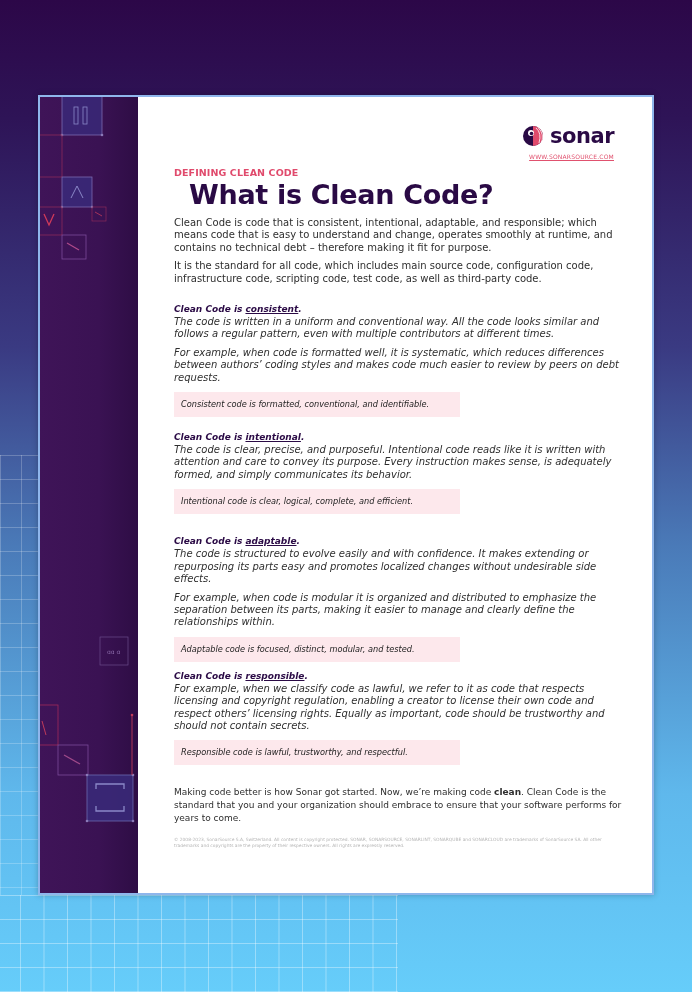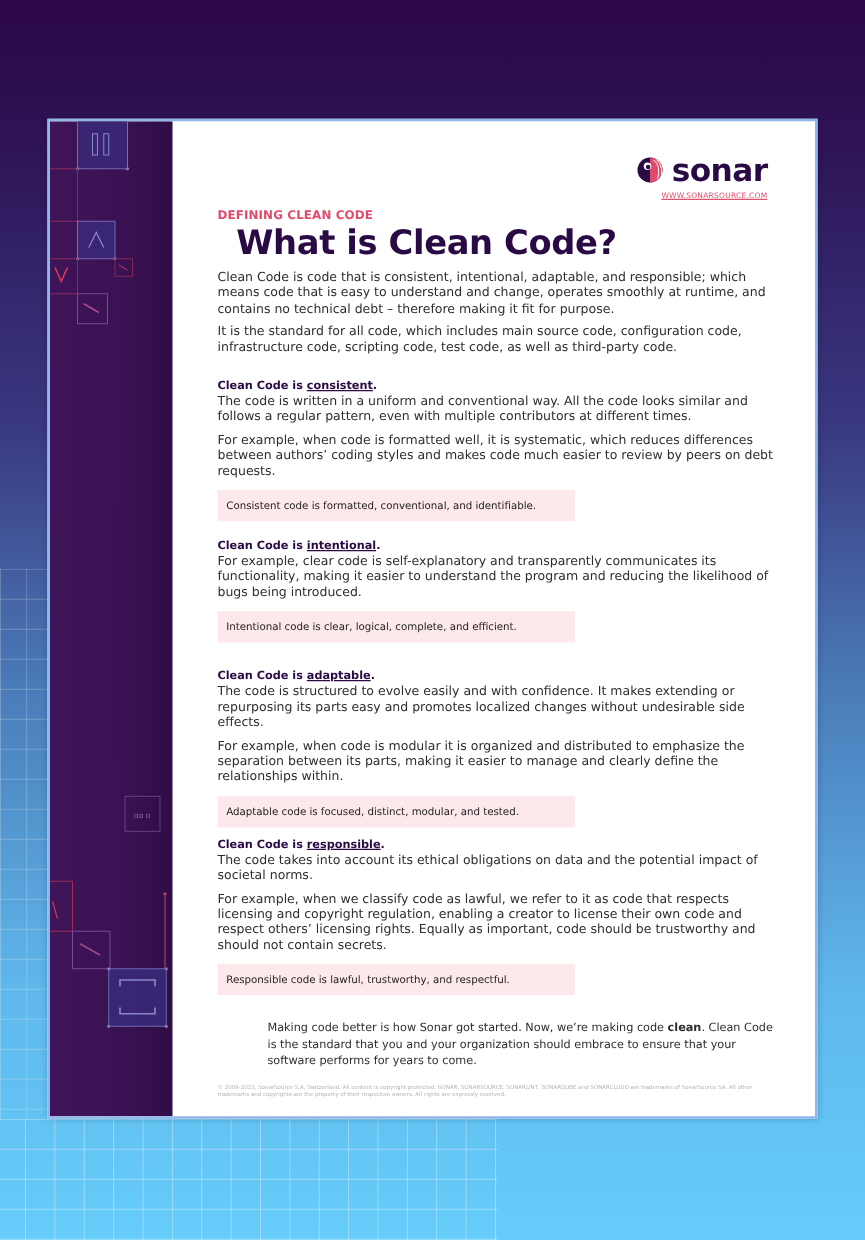--- a/index.html
+++ b/index.html
@@ -39,49 +39,49 @@
     .content {
       position: absolute; left: 134px; top: 0; width: 452px;
       color: #2b2b2b;
     }
     .logo {
       position: absolute; right: 38px; top: 26px; text-align: right;
     }
     .logo-row { display: flex; align-items: center; justify-content: flex-end; gap: 3px; }
     .logo-word {
       font-family: "DejaVu Sans", sans-serif; font-weight: bold;
-      font-size: 25px; color: #2a0a45; letter-spacing: -0.5px; line-height: 1;
+      font-size: 21px; color: #2a0a45; letter-spacing: -0.5px; line-height: 1;
     }
     .logo-url {
       font-size: 6px; color: #e0516e; text-decoration: underline;
       margin-top: 4px; letter-spacing: 0.2px;
     }
     .eyebrow {
       position: absolute; top: 70px; left: 0;
       font-size: 9.5px; font-weight: bold; color: #e04a6c; letter-spacing: 0.1px;
     }
     .title {
       position: absolute; top: 82px; left: 15px;
       font-size: 27px; font-weight: bold; color: #2a0a45; letter-spacing: -0.3px;
       margin: 0;
     }
     .flow { position: absolute; top: 120px; left: 0; width: 452px; }
     p.body {
       font-size: 10px; line-height: 12.4px; margin: 0 0 6px 0; color: #2e2e2e;
     }
-    .section { margin-top: 14px; }
+    .section { margin-top: 14px; font-style: italic; }
     .section h3 {
       font-size: 9px; font-weight: bold; color: #2a0a45; margin: 0 0 1px 0; line-height: 12px;
     }
     .section h3 u { text-decoration: underline; text-decoration-thickness: 1px; }
     .callout {
       background: #fde8ec; width: 286px; box-sizing: border-box;
       padding: 7px 7px; font-size: 8.2px; color: #222; margin-top: 8px; line-height: 11px;
     }
-    .closing { margin-top: 21px; margin-left: 40px; }
+    .closing { margin-top: 21px; }
     .closing p { font-size: 9px; line-height: 12.8px; }
     .legal {
       font-size: 4.4px; line-height: 6.4px; color: #b4b4b4; margin-top: 12px;
     }
   </style>
 </head>
 <body>
 
 <div class="grid-left"></div>
 <div class="grid-bottom"></div>
@@ -161,34 +161,33 @@
 
       <div class="section" style="margin-top:18px;">
         <h3><span>Clean Code is </span><u>consistent</u><span>.</span></h3>
         <p class="body">The code is written in a uniform and conventional way. All the code looks similar and follows a regular pattern, even with multiple contributors at different times.</p>
         <p class="body">For example, when code is formatted well, it is systematic, which reduces differences between authors’ coding styles and makes code much easier to review by peers on debt requests.</p>
         <div class="callout">Consistent code is formatted, conventional, and identifiable.</div>
       </div>
 
       <div class="section" style="">
         <h3><span>Clean Code is </span><u>intentional</u><span>.</span></h3>
-        <p class="body">For example, clear code is self-explanatory and transparently communicates its functionality, making it easier to understand the program and reducing the likelihood of bugs being introduced.</p>
+        <p class="body">The code is clear, precise, and purposeful. Intentional code reads like it is written with attention and care to convey its purpose. Every instruction makes sense, is adequately formed, and simply communicates its behavior.</p>
         <div class="callout">Intentional code is clear, logical, complete, and efficient.</div>
       </div>
 
       <div class="section" style="margin-top:21px;">
         <h3><span>Clean Code is </span><u>adaptable</u><span>.</span></h3>
         <p class="body">The code is structured to evolve easily and with confidence. It makes extending or repurposing its parts easy and promotes localized changes without undesirable side effects.</p>
         <p class="body">For example, when code is modular it is organized and distributed to emphasize the separation between its parts, making it easier to manage and clearly define the relationships within.</p>
         <div class="callout">Adaptable code is focused, distinct, modular, and tested.</div>
       </div>
 
       <div class="section" style="margin-top:8px;">
         <h3><span>Clean Code is </span><u>responsible</u><span>.</span></h3>
-        <p class="body">The code takes into account its ethical obligations on data and the potential impact of societal norms.</p>
         <p class="body">For example, when we classify code as lawful, we refer to it as code that respects licensing and copyright regulation, enabling a creator to license their own code and respect others’ licensing rights. Equally as important, code should be trustworthy and should not contain secrets.</p>
         <div class="callout">Responsible code is lawful, trustworthy, and respectful.</div>
       </div>
 
       <div class="closing">
         <p class="body"><span>Making code better is how Sonar got started. Now, we’re making code </span><b>clean</b><span>. Clean Code is the standard that you and your organization should embrace to ensure that your software performs for years to come.</span></p>
       </div>
 
       <div class="legal">© 2008-2023, SonarSource S.A, Switzerland. All content is copyright protected. SONAR, SONARSOURCE, SONARLINT, SONARQUBE and SONARCLOUD are trademarks of SonarSource SA. All other trademarks and copyrights are the property of their respective owners. All rights are expressly reserved.</div>
     </div>

